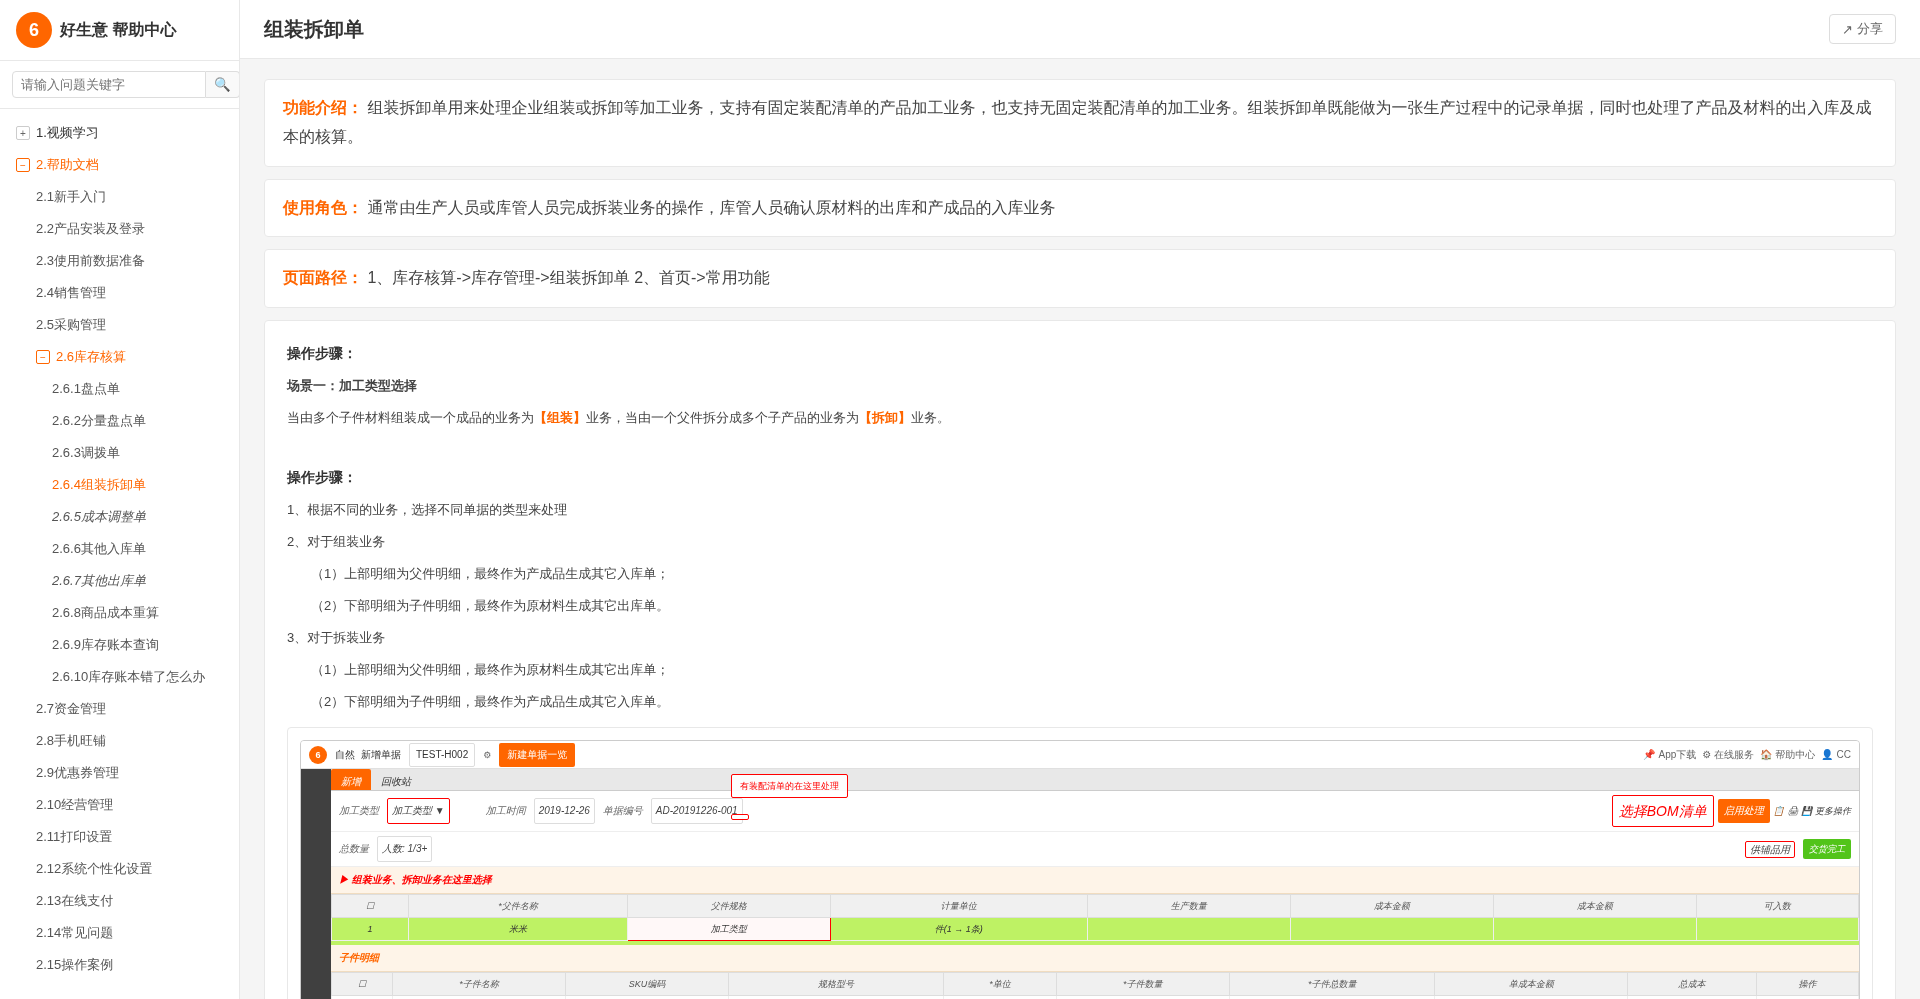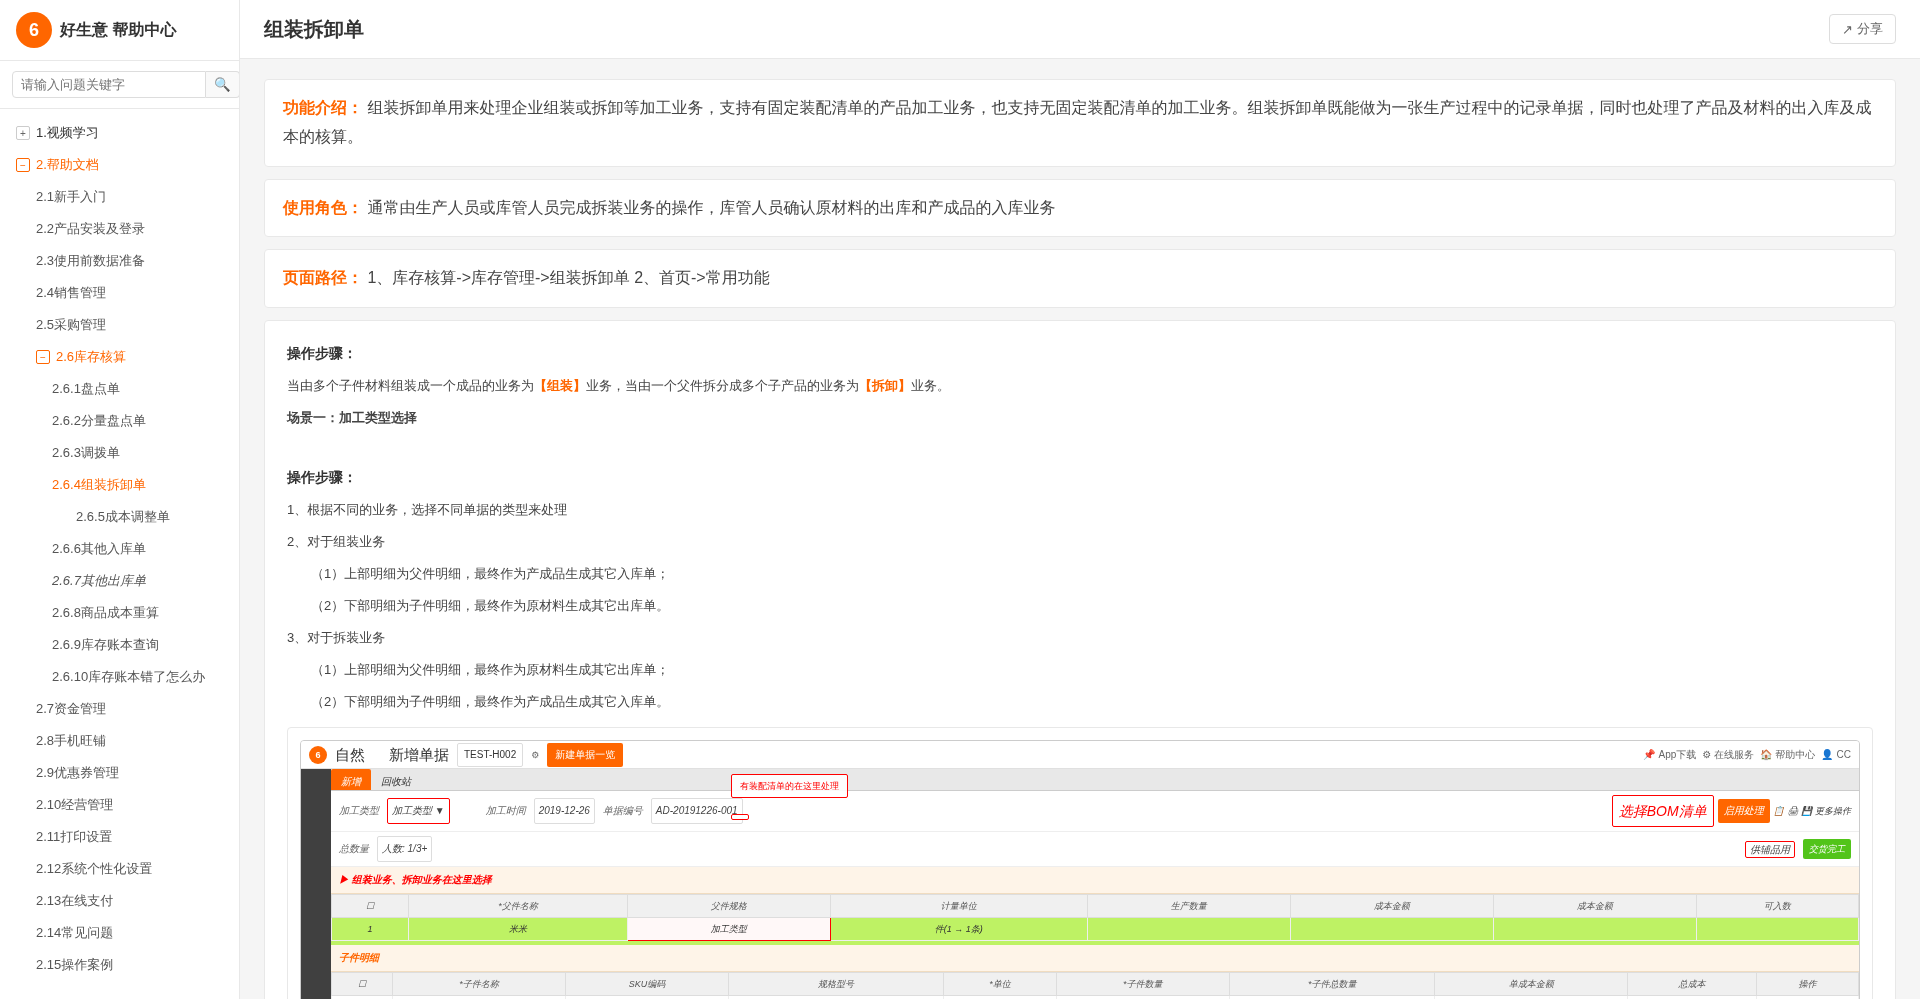--- a/index.html
+++ b/index.html
@@ -392,21 +392,21 @@
     </div>
     <div class="nav-item sub" style="padding-left:52px;">
       <span>2.6.2分量盘点单</span>
     </div>
     <div class="nav-item sub" style="padding-left:52px;">
       <span>2.6.3调拨单</span>
     </div>
     <div class="nav-item sub active-sub" style="padding-left:52px;">
       <span>2.6.4组装拆卸单</span>
     </div>
-    <div class="nav-item sub" style="padding-left:76px;">
+    <div class="nav-item sub" style="padding-left:52px;font-style:italic;">
       <span>2.6.5成本调整单</span>
     </div>
     <div class="nav-item sub" style="padding-left:52px;">
       <span>2.6.6其他入库单</span>
     </div>
     <div class="nav-item sub" style="padding-left:52px;font-style:italic;">
       <span>2.6.7其他出库单</span>
     </div>
     <div class="nav-item sub" style="padding-left:52px;">
       <span>2.6.8商品成本重算</span>
@@ -468,41 +468,41 @@
       <span>通常由生产人员或库管人员完成拆装业务的操作，库管人员确认原材料的出库和产成品的入库业务</span>
     </div>
 
     <div class="info-block">
       <span class="highlight">页面路径：</span>
       <span>1、库存核算-&gt;库存管理-&gt;组装拆卸单 2、首页-&gt;常用功能</span>
     </div>
 
     <div class="step-content">
       <p class="section-title">操作步骤：</p>
+      <p><strong>场景一：加工类型选择</strong></p>
       <p>
         当由多个子件材料组装成一个成品的业务为<span class="highlight">【组装】</span>业务，当由一个父件拆分成多个子产品的业务为<span class="highlight">【拆卸】</span>业务。
       </p>
-      <p><strong>场景一：加工类型选择</strong></p>
       <br>
       <p class="section-title">操作步骤：</p>
       <p>1、根据不同的业务，选择不同单据的类型来处理</p>
       <p>2、对于组装业务</p>
       <p class="sub-step">（1）上部明细为父件明细，最终作为产成品生成其它入库单；</p>
       <p class="sub-step">（2）下部明细为子件明细，最终作为原材料生成其它出库单。</p>
       <p>3、对于拆装业务</p>
       <p class="sub-step">（1）上部明细为父件明细，最终作为原材料生成其它出库单；</p>
       <p class="sub-step">（2）下部明细为子件明细，最终作为产成品生成其它入库单。</p>
 
       
       <div class="screenshot-container">
         <div class="mini-ui" style="min-height:260px;">
 
           <div class="mini-topbar">
             <div class="mini-logo">6</div>
-            <div style="font-size:15px;color:#333;display:flex;gap:24px;align-items:center;">
+            <div style="font-size:10px;color:#333;display:flex;gap:6px;align-items:center;">
               <span>自然</span>
               <span>新增单据</span>
             </div>
             <div class="mini-id">TEST-H002</div>
             <div style="display:flex;gap:4px;align-items:center;">
               <span style="font-size:9px;color:#666;">⚙</span>
             </div>
             <div class="mini-btn-orange">新建单据一览</div>
             <div class="mini-icons">
               <span>📌 App下载</span>

